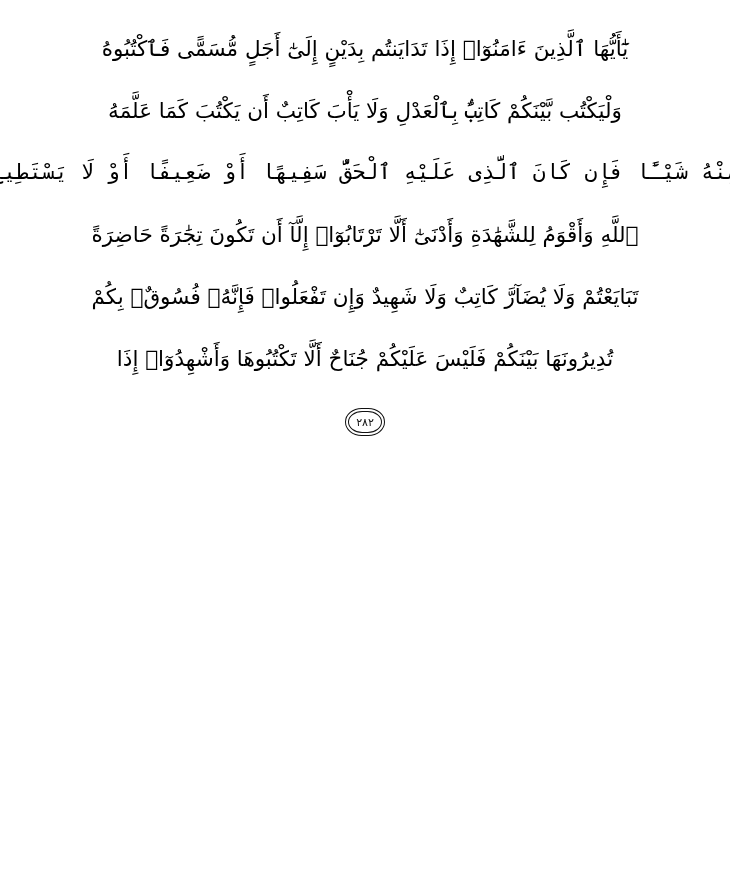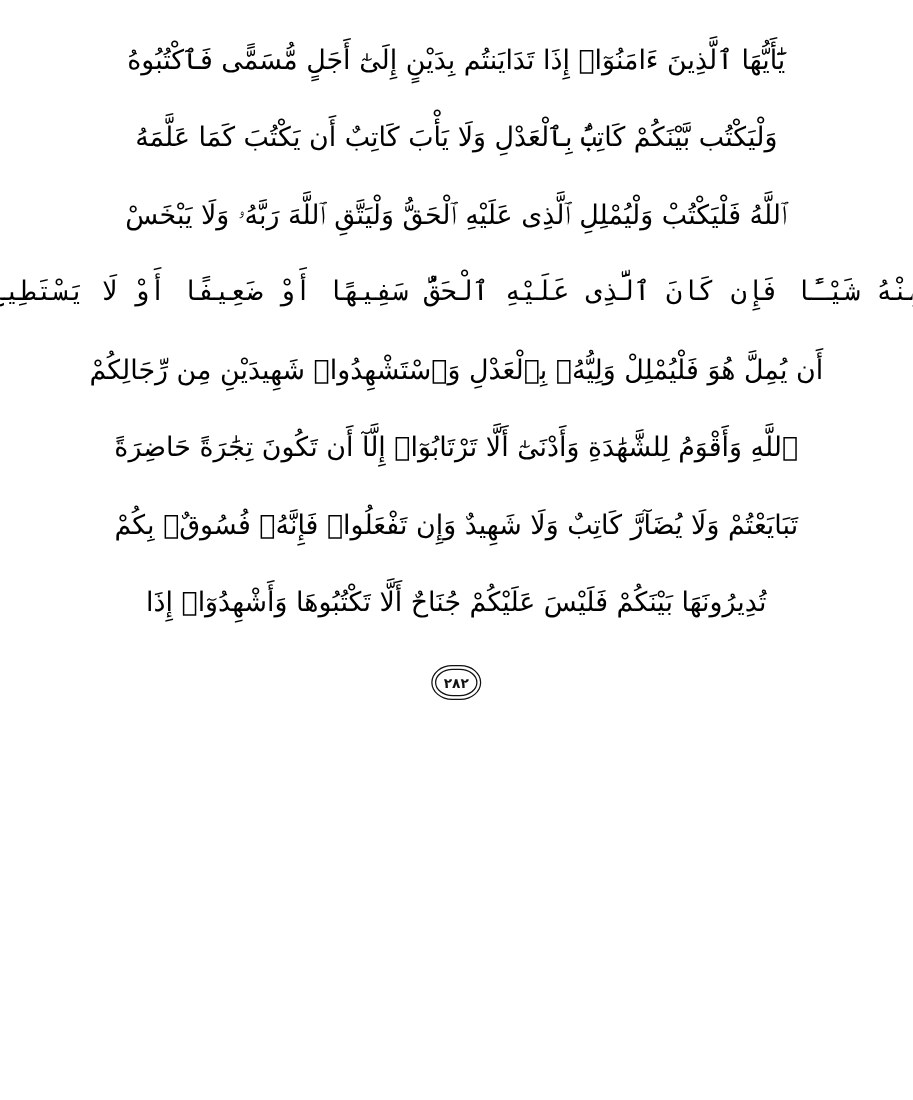--- a/index.html
+++ b/index.html
@@ -84,33 +84,30 @@
     top: 2px;
     bottom: 2px;
     border: 1px solid #111;
     border-radius: 50% / 60%;
   }
   .ayah-marker .num {
     position: relative;
     z-index: 1;
     line-height: 1;
     letter-spacing: 0.5px;
-    font-weight: bold;
   }
 </style>
 </head>
 <body>
 
 <div class="page">
   <div class="mushaf-lines">
     <div class="ayah-line t1">يَٰٓأَيُّهَا ٱلَّذِينَ ءَامَنُوٓا۟ إِذَا تَدَايَنتُم بِدَيْنٍ إِلَىٰٓ أَجَلٍ مُّسَمًّى فَٱكْتُبُوهُ</div>
     <div class="ayah-line t2">وَلْيَكْتُب بَّيْنَكُمْ كَاتِبٌۢ بِٱلْعَدْلِ وَلَا يَأْبَ كَاتِبٌ أَن يَكْتُبَ كَمَا عَلَّمَهُ</div>
-    <div class="ayah-line t1">ٱللَّهُ فَلْيَكْتُبْ وَلْيُمْلِلِ ٱلَّذِى عَلَيْهِ ٱلْحَقُّ وَلْيَتَّقِ ٱللَّهَ رَبَّهُۥ وَلَا يَبْخَسْ</div>
     <div class="ayah-line t3">مِنْهُ شَيْـًٔا فَإِن كَانَ ٱلَّذِى عَلَيْهِ ٱلْحَقُّ سَفِيهًا أَوْ ضَعِيفًا أَوْ لَا يَسْتَطِيعُ</div>
-    <div class="ayah-line t2">أَن يُمِلَّ هُوَ فَلْيُمْلِلْ وَلِيُّهُۥ بِٱلْعَدْلِ وَٱسْتَشْهِدُوا۟ شَهِيدَيْنِ مِن رِّجَالِكُمْ</div>
     <div class="ayah-line t1">ٱللَّهِ وَأَقْوَمُ لِلشَّهَٰدَةِ وَأَدْنَىٰٓ أَلَّا تَرْتَابُوٓا۟ إِلَّآ أَن تَكُونَ تِجَٰرَةً حَاضِرَةً</div>
     <div class="ayah-line t2">تَبَايَعْتُمْ وَلَا يُضَآرَّ كَاتِبٌ وَلَا شَهِيدٌ وَإِن تَفْعَلُوا۟ فَإِنَّهُۥ فُسُوقٌۢ بِكُمْ</div>
     <div class="ayah-line t4">تُدِيرُونَهَا بَيْنَكُمْ فَلَيْسَ عَلَيْكُمْ جُنَاحٌ أَلَّا تَكْتُبُوهَا وَأَشْهِدُوٓا۟ إِذَا</div>
     <div class="end-line">
       <span class="ayah-marker">
         <span class="num">٢٨٢</span>
       </span>
     </div>
   </div>
 </div>

